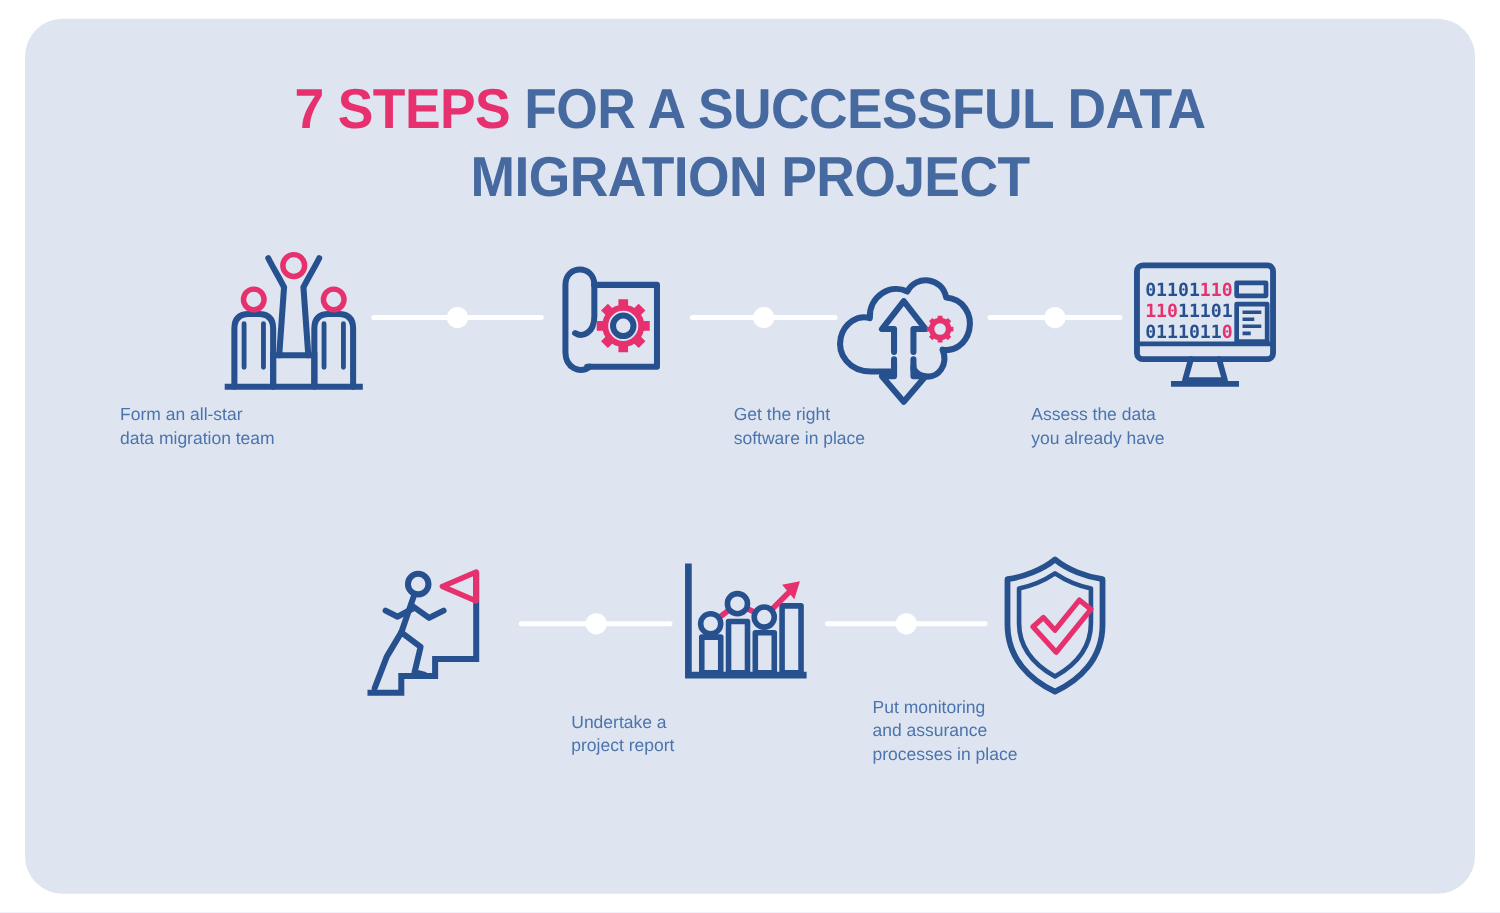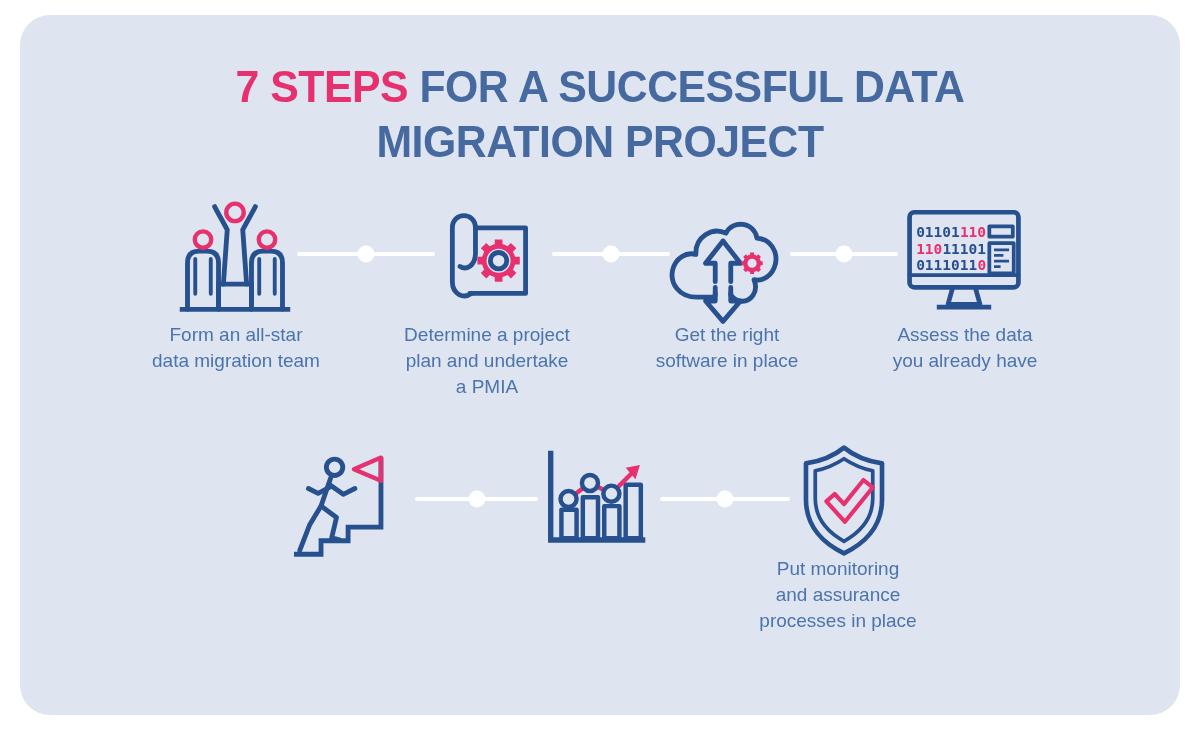--- a/index.html
+++ b/index.html
@@ -14,22 +14,22 @@
   }
   .title{
     position:absolute;top:45px;left:0;width:100%;
     text-align:center;font-weight:700;font-size:45px;line-height:1.22;
     color:var(--title-blue);
     transform:scaleX(0.95);letter-spacing:-0.5px;
   }
   .title .hl{color:var(--pink);}
   .step-icon{position:absolute;}
   .step-label{
-    position:absolute;text-align:center;white-space:pre-line;
-    font-size:19px;line-height:1.36;color:var(--label-blue);
+    position:absolute;text-align:left;white-space:pre-line;
+    font-size:14px;line-height:1.36;color:var(--label-blue);
   }
   .connector{
     position:absolute;height:4px;background:var(--connector);border-radius:2px;
   }
   .connector .dot{
     position:absolute;left:50%;top:50%;transform:translate(-50%,-50%);
     width:17px;height:17px;border-radius:50%;background:var(--connector);
   }
   
   .st{stroke:var(--icon-blue);fill:none;stroke-width:5;stroke-linecap:round;stroke-linejoin:round;}
@@ -140,24 +140,23 @@
   </svg>
 
   <svg class="step-icon" style="left:773px;top:427px;" width="102" height="116" viewBox="0 0 110 125">
     <path class="st" d="M55 6 C44 15 28 21 14 23 V62 C14 92 34 110 55 120 C76 110 96 92 96 62 V23 C82 21 66 15 55 6 Z"></path>
     <path class="st4" d="M55 18 C46 24 34 29 24 31 V61 C24 84 39 98 55 107 C71 98 86 84 86 61 V31 C76 29 64 24 55 18 Z"></path>
     <path class="pk4" d="M36 64 L45 56 L55 67 L76 41 L86 49 L56 86 Z"></path>
   </svg>
 
   <div class="step-label" style="left:76px;top:307px;width:280px;">Form an all-star
 data migration team</div>
-  <div class="step-label" style="left:327px;top:307px;width:280px;">Determine a project
-plan and undertake
-a PMIA</div>
   <div class="step-label" style="left:805px;top:307px;width:280px;">Assess the data
 you already have</div>
   <div class="step-label" style="left:567px;top:307px;width:280px;">Get the right
 software in place</div>
+  <div class="step-label" style="left:437px;top:553px;width:280px;">Undertake a
+project report</div>
   <div class="step-label" style="left:678px;top:541px;width:280px;">Put monitoring
 and assurance
 processes in place</div>
 
 </div>
 
 </body></html>

